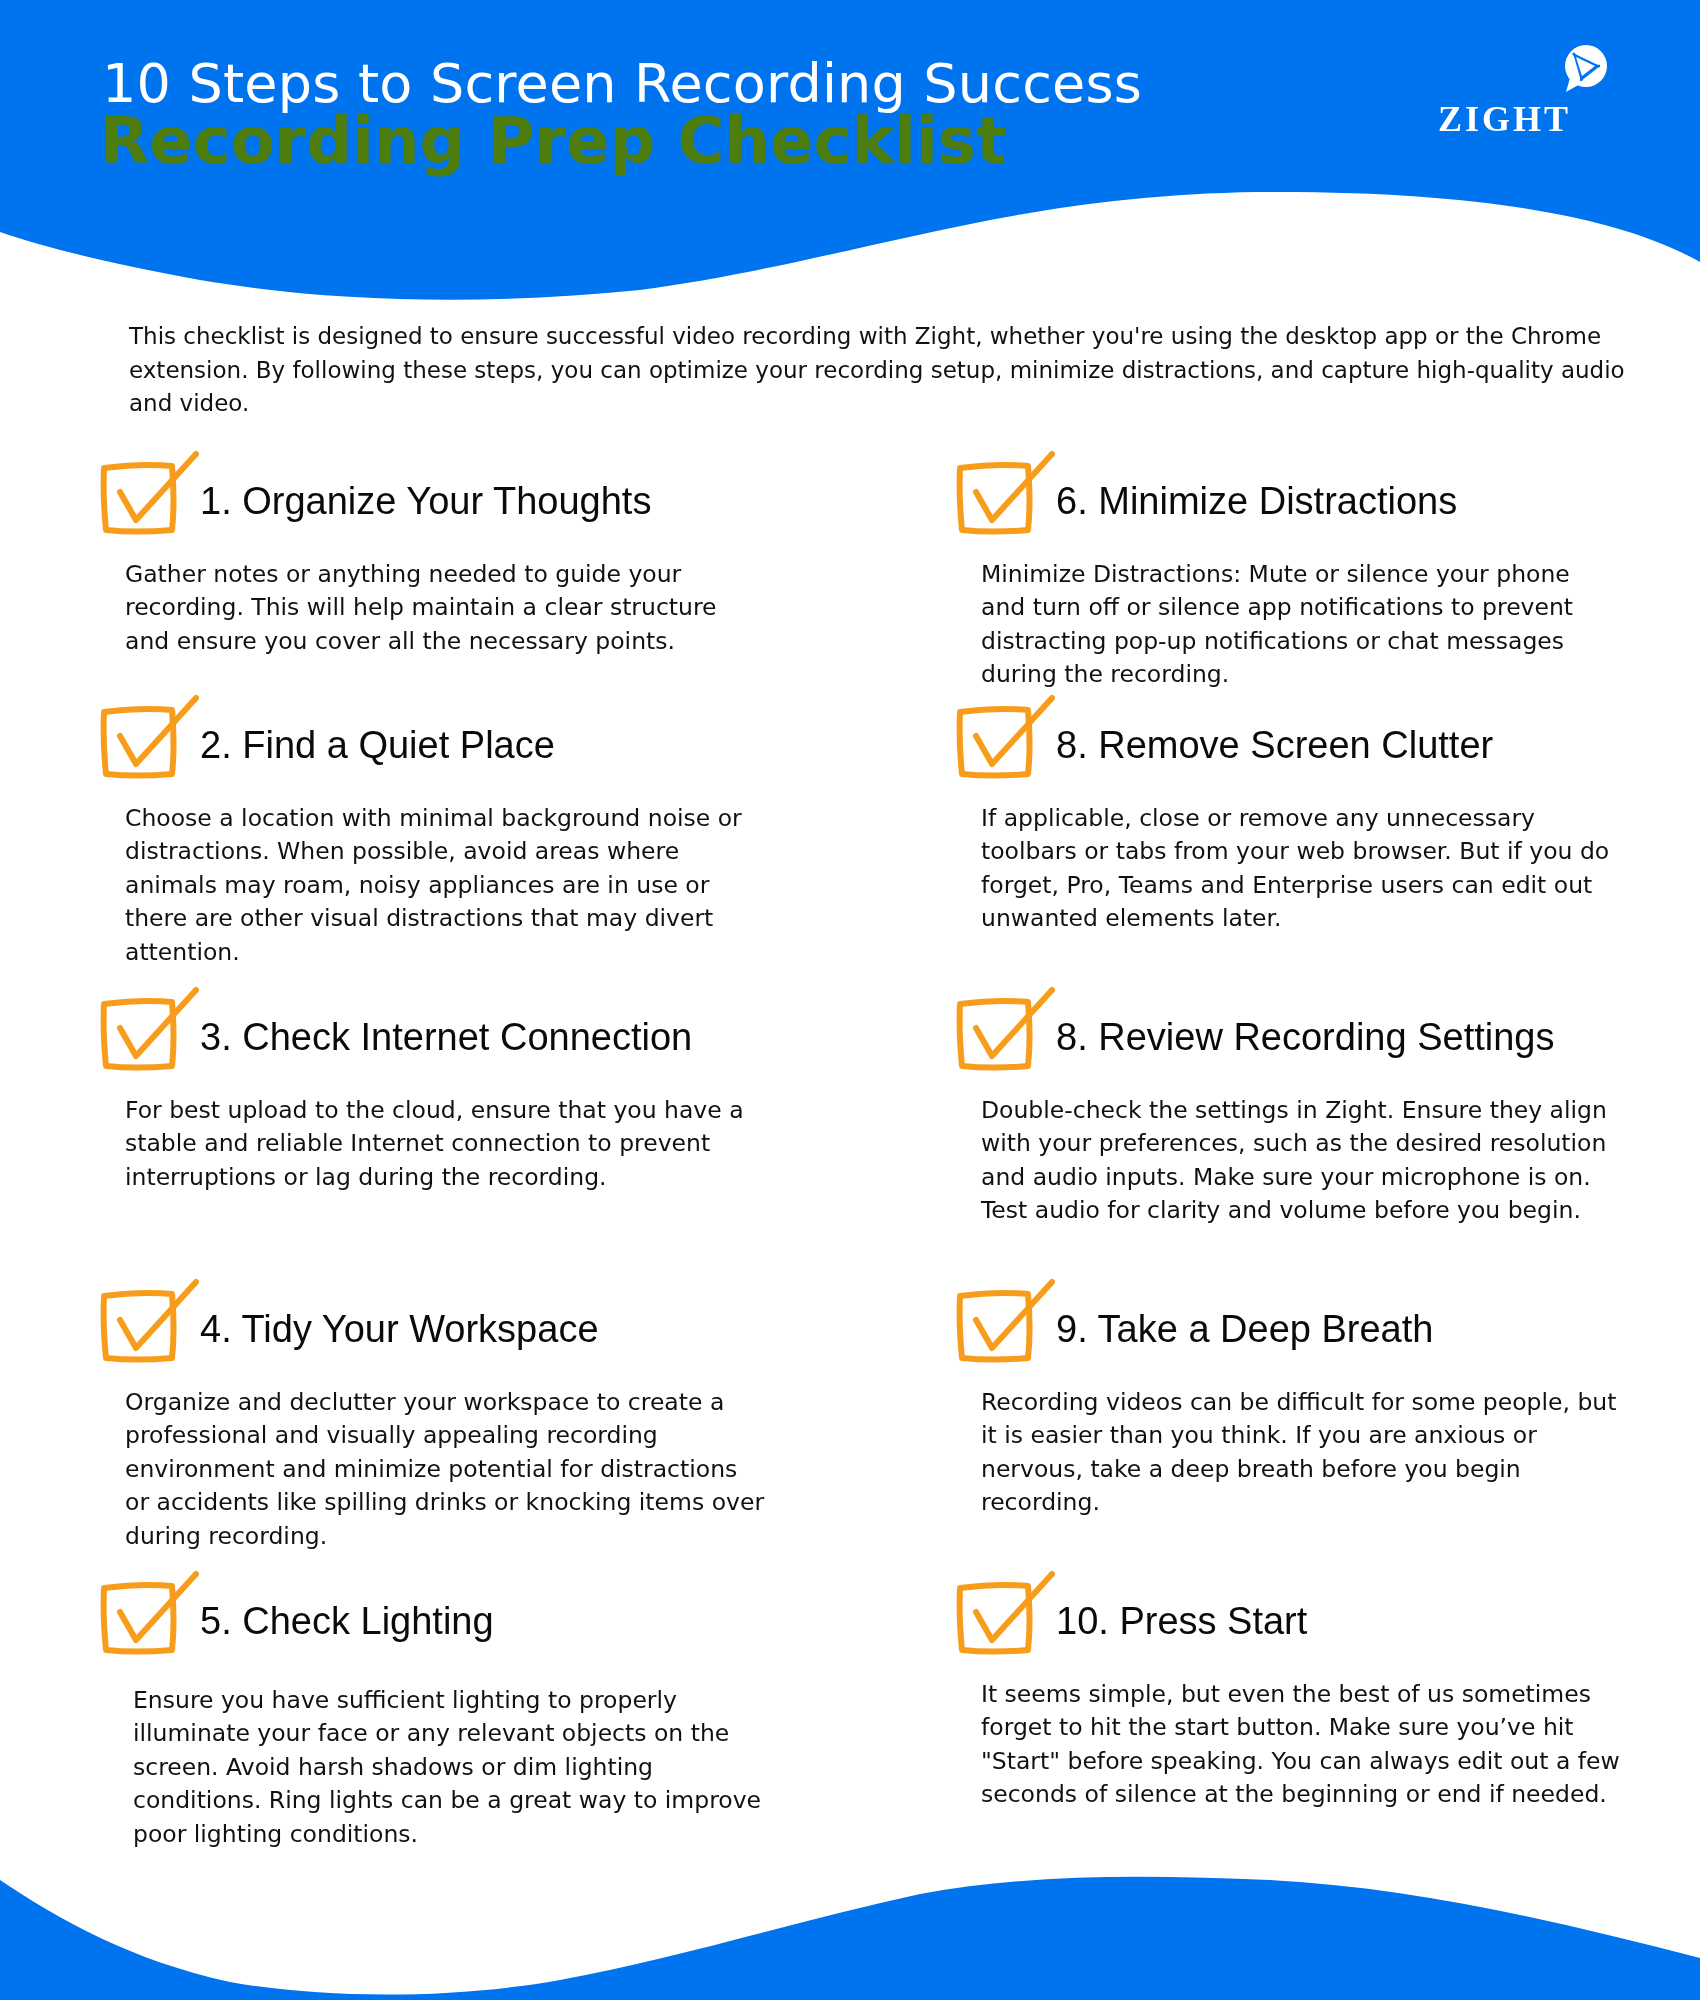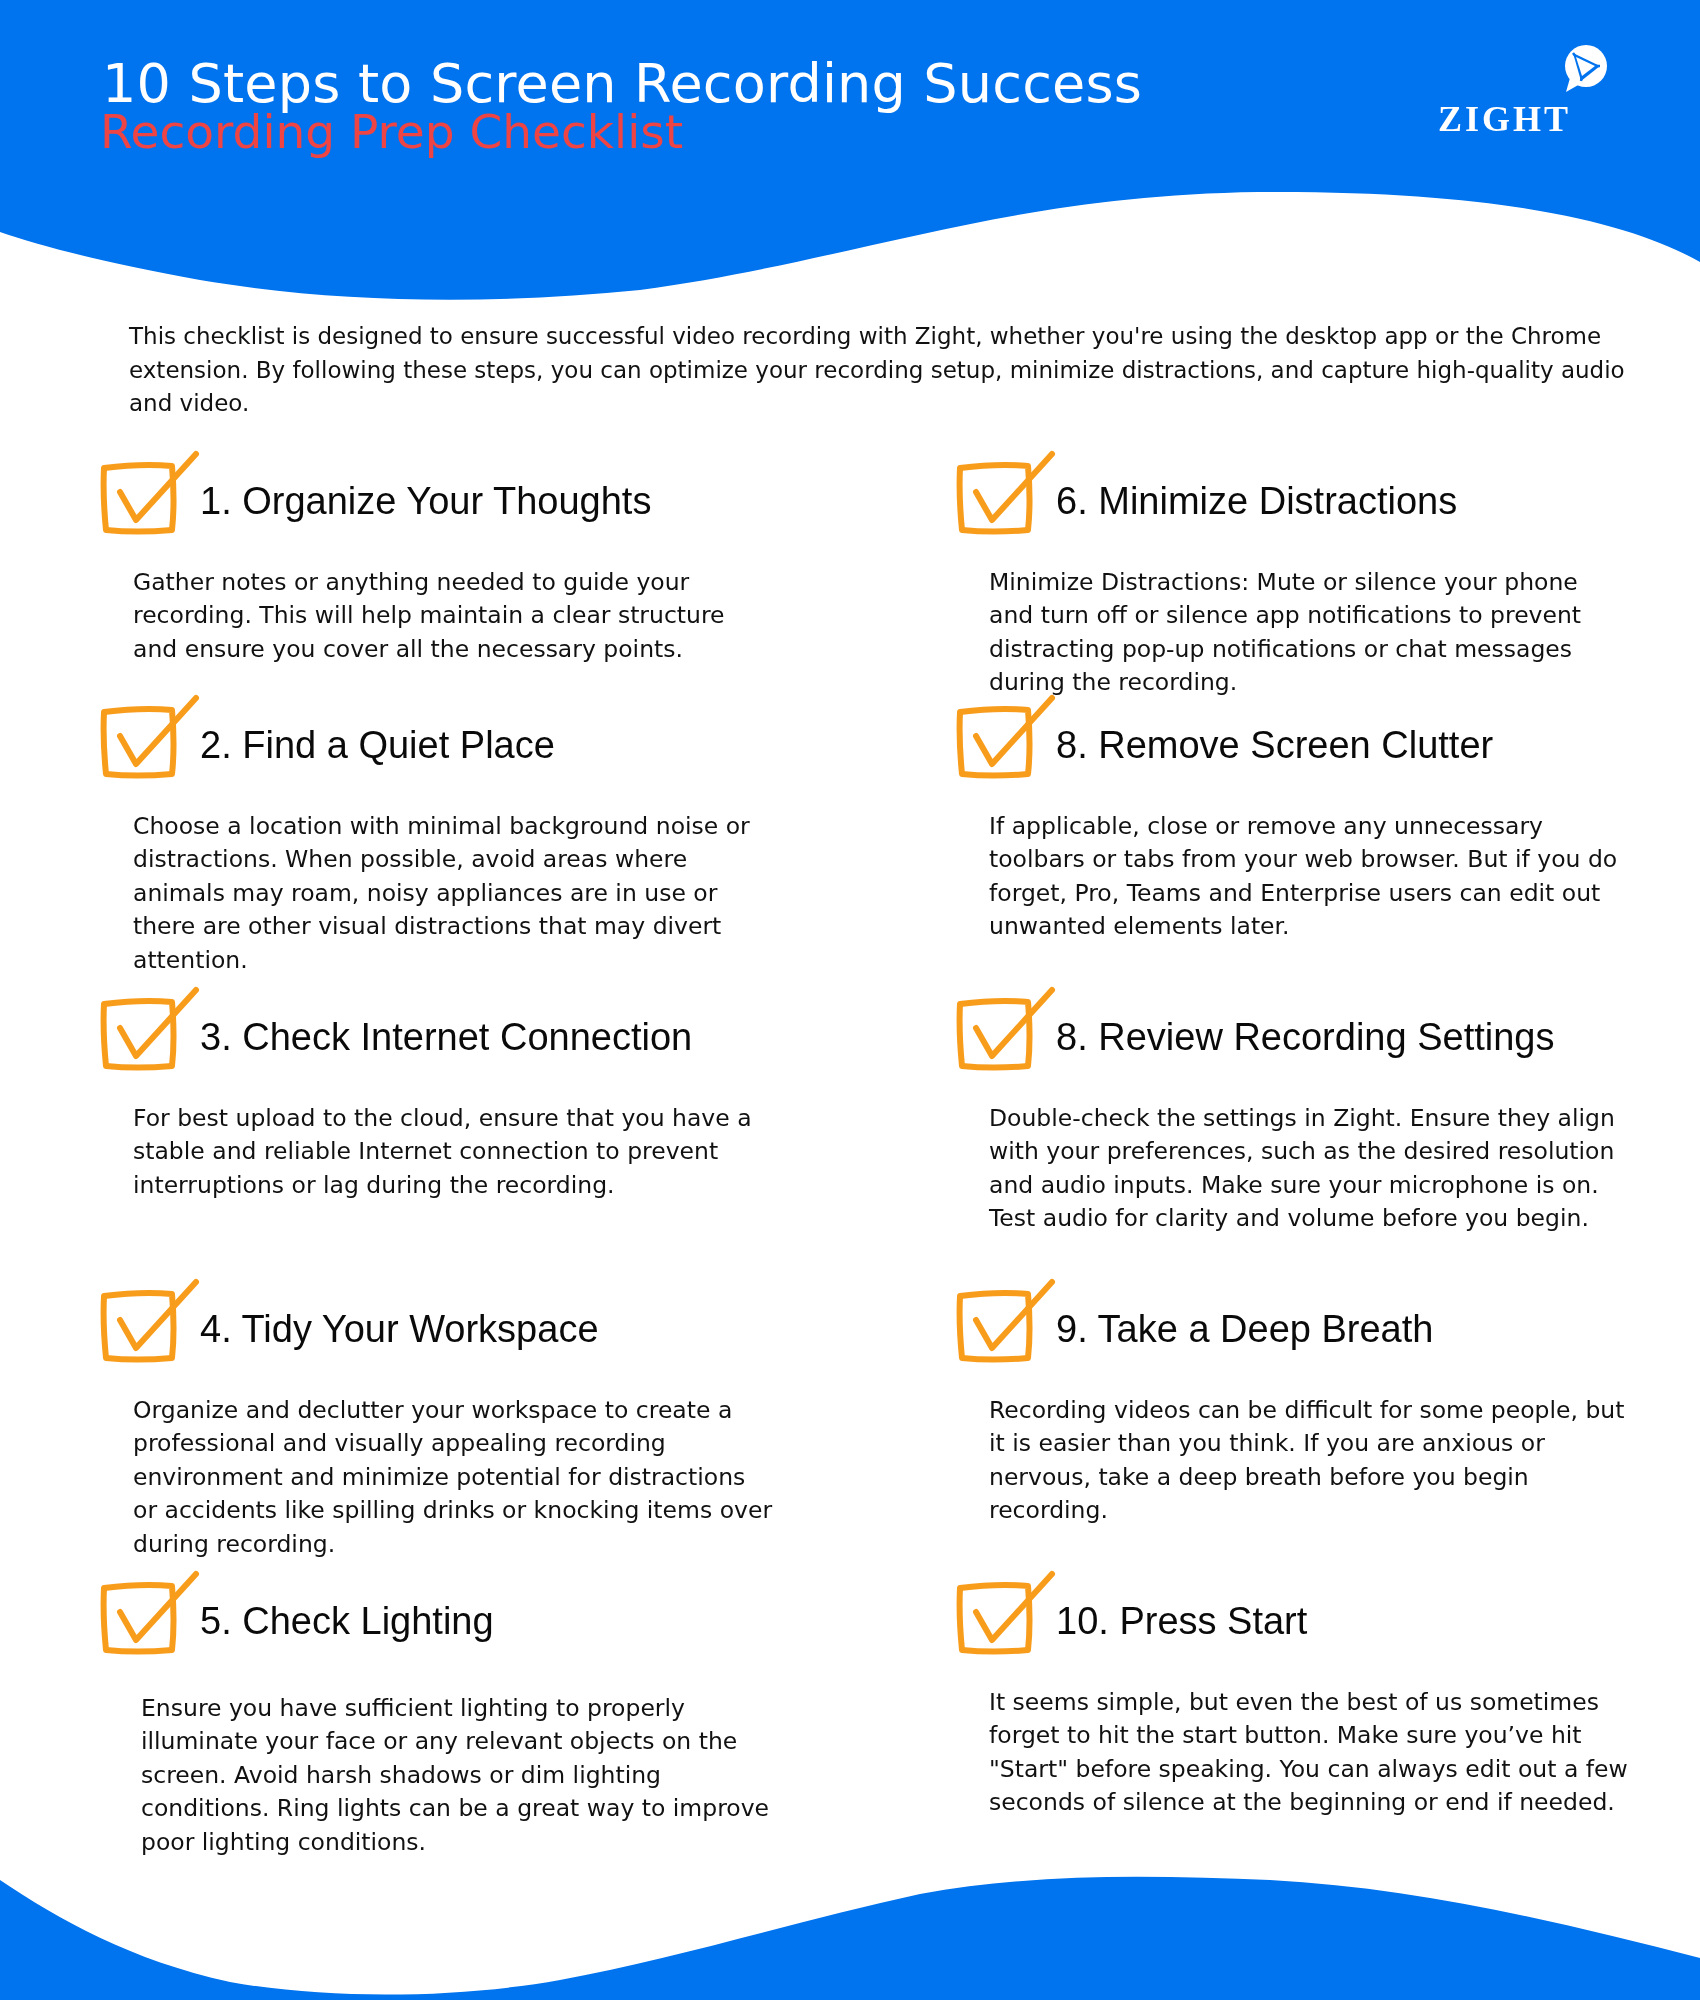--- a/index.html
+++ b/index.html
@@ -11,22 +11,22 @@
   .wave-top { top: 0; height: 310px; }
   .wave-bottom { top: 1860px; height: 140px; }
 
   .subtitle {
     position: absolute; left: 102px; top: 52px;
     font-family: "DejaVu Sans", sans-serif; font-size: 54px; font-weight: normal;
     color: #ffffff; white-space: nowrap; letter-spacing: 0.2px;
   }
   .title {
     position: absolute; left: 100px; top: 104px;
-    font-family: "DejaVu Sans", sans-serif; font-size: 47px; font-weight: normal;
-    color: #ef4444; white-space: nowrap;
+    font-family: "DejaVu Sans", sans-serif; font-size: 64px; font-weight: bold;
+    color: #4d7c0f; white-space: nowrap;
   }
   .logo { position: absolute; left: 1436px; top: 40px; width: 170px; height: 100px; }
   .logo svg { position: absolute; left: 124px; top: 2px; }
   .logo-text {
     position: absolute; left: 2px; top: 58px;
     font-family: Liberation Serif, serif; font-weight: bold; font-size: 36px;
     letter-spacing: 3px; color: #ffffff; white-space: nowrap;
   }
 
   .intro {
@@ -35,21 +35,21 @@
   }
 
   .item { position: absolute; width: 700px; }
   .item .check { position: absolute; left: 0; top: 0; width: 100px; height: 90px; }
   .item .heading {
     position: absolute; left: 100px; top: 30px; margin: 0;
     font-family: "Liberation Sans", sans-serif; font-weight: normal; font-size: 38px;
     color: #0a0a0a; white-space: nowrap;
   }
   .item .desc {
-    position: absolute; left: 17px; top: 100px; width: 640px; margin: 16px;
+    position: absolute; left: 17px; top: 100px; width: 640px; margin: 8px;
     font-family: "DejaVu Sans", sans-serif; font-size: 23.5px; line-height: 33.4px; color: #111;
   }
   .item.wide-desc .desc { left: 25px; }
 </style>
 </head>
 <body>
 
 <svg class="wave wave-top" viewBox="0 0 1700 310" preserveAspectRatio="none">
   <path d="M0,0 L1700,0 L1700,262 C1640,228 1520,190 1258,192 C1000,196 860,260 640,290 C480,306 330,302 200,280 C110,264 40,246 0,232 Z" fill="#0073EF"></path>
 </svg>

